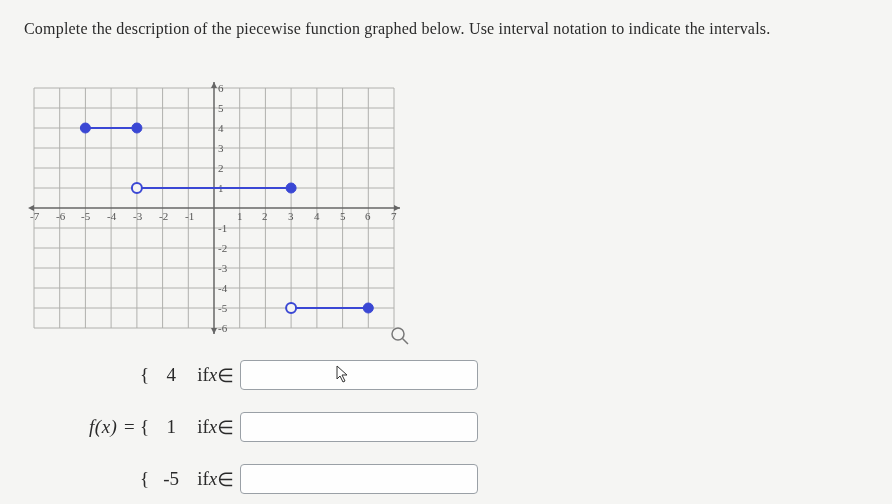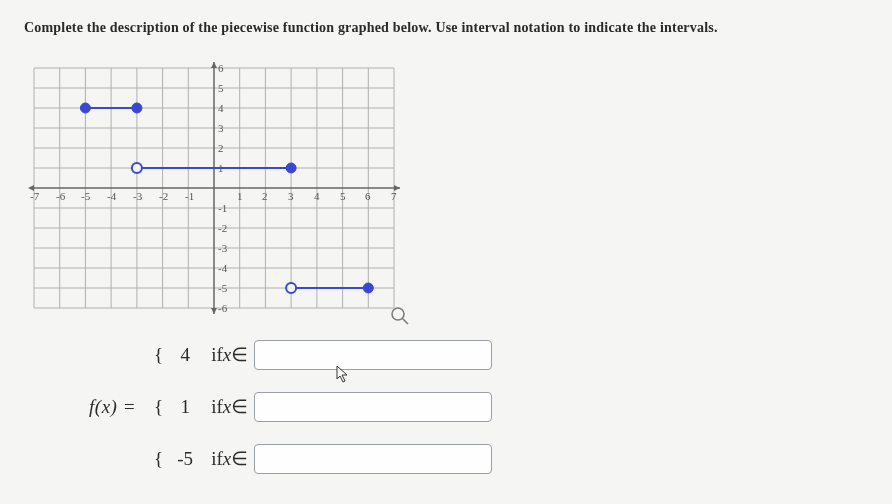--- a/index.html
+++ b/index.html
@@ -10,25 +10,24 @@
     body {
       width: 892px;
       height: 504px;
       background: #f5f5f3;
       font-family: Georgia, 'Times New Roman', serif;
       padding: 18px 24px;
       color: #2a2a2a;
       position: relative;
     }
     .question-text {
-      font-size: 14px;
+      font-size: 16px;
       line-height: 1.4;
-      margin-bottom: 10px;
+      margin-bottom: 28px;
       letter-spacing: 0.2px;
-      font-weight: bold;
     }
     .graph-container {
       position: relative;
       width: 380px;
       height: 270px;
       margin-top: 8px;
       margin-bottom: 12px;
     }
     .graph-svg {
       width: 100%;
@@ -71,21 +70,21 @@
     }
     .piece-row {
       display: flex;
       align-items: center;
       margin-bottom: 22px;
       font-size: 19px;
     }
     .fx-label {
       min-width: 76px;
       text-align: right;
-      margin-right: 18px;
+      margin-right: 4px;
       font-style: italic;
       letter-spacing: 0.5px;
     }
     .brace {
       font-size: 19px;
       margin-right: 8px;
     }
     .piece-val {
       min-width: 28px;
       text-align: center;

